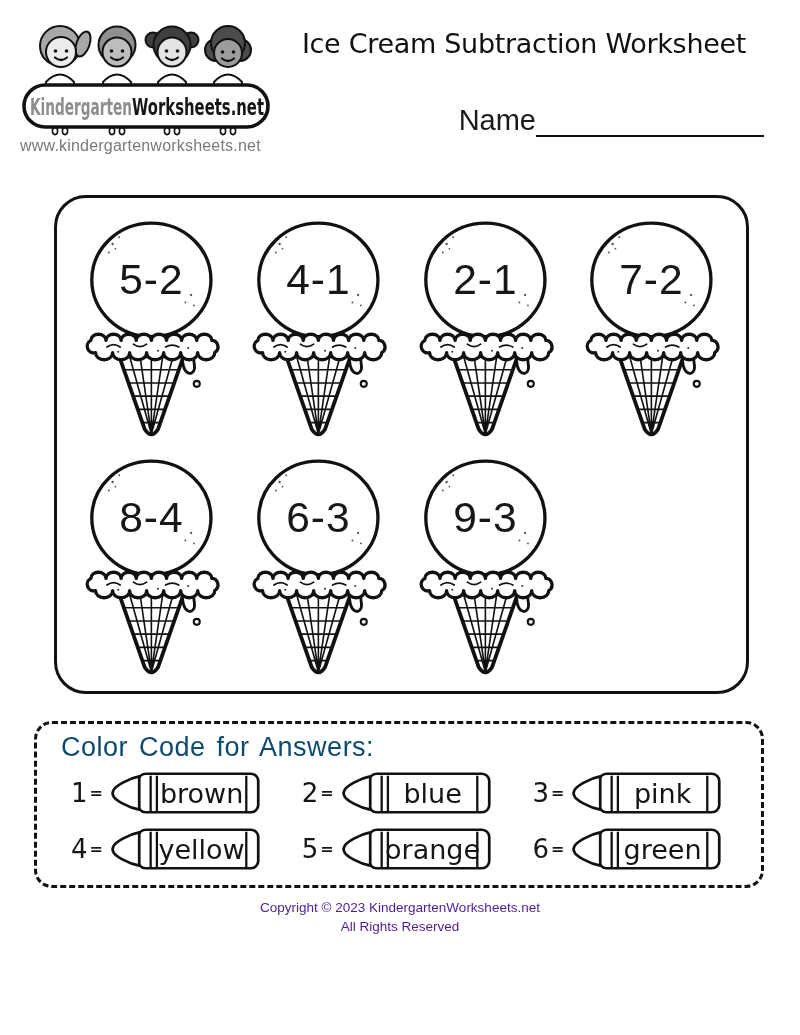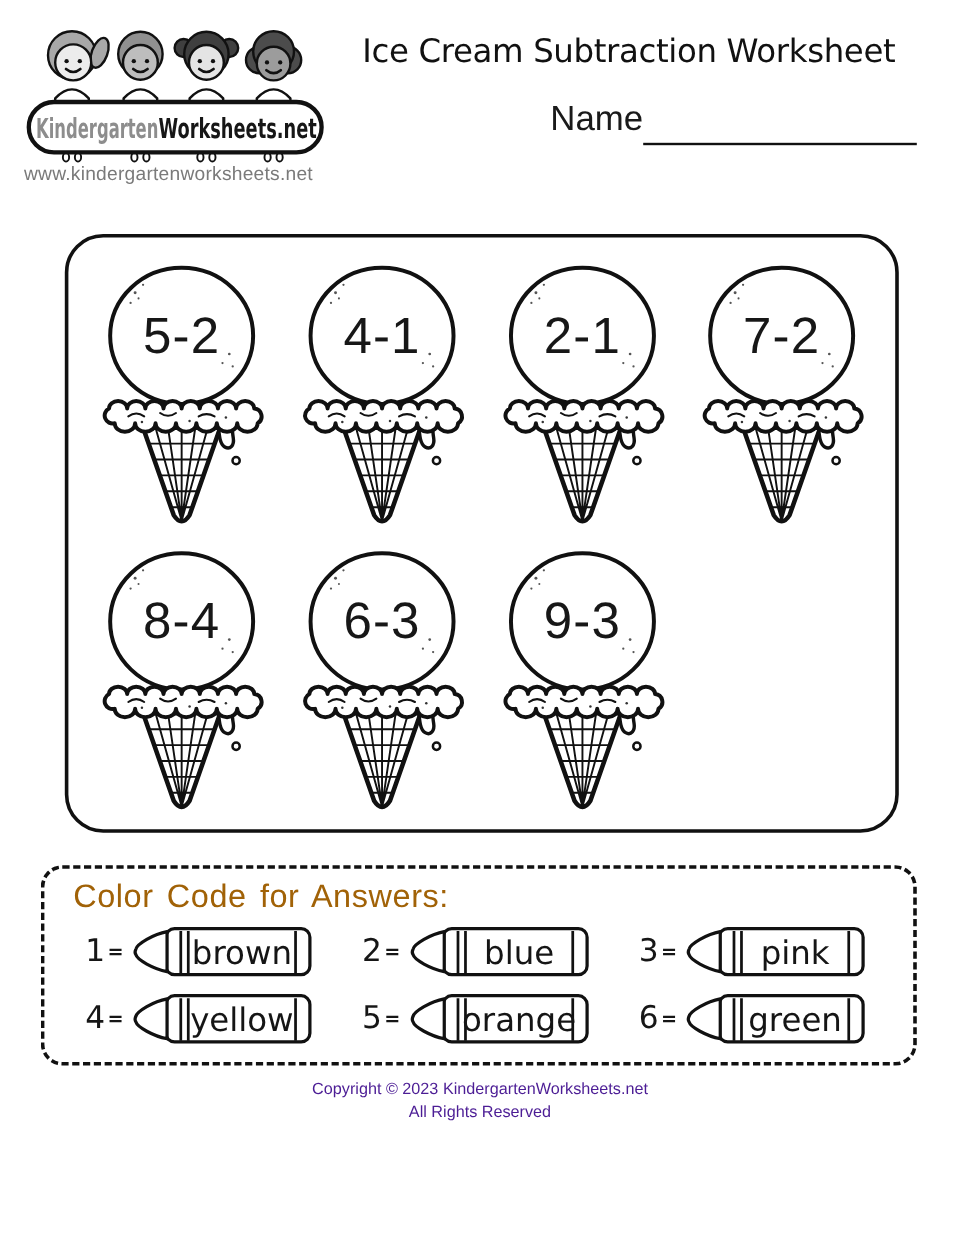--- a/index.html
+++ b/index.html
@@ -18,21 +18,21 @@
   .logo-art { width:252px; height:124px; display:block; }
   .logo-url { font-size:16px; color:#7a7a7a; margin-top:1px; letter-spacing:.2px; }
 
   .title-col { flex:1; display:flex; flex-direction:column; min-width:0; }
   .title {
     font-family:"DejaVu Sans", sans-serif;
     font-size:27px; font-weight:400; letter-spacing:-.3px;
     white-space:nowrap; text-align:center;
     margin:16px 0 0 10px;
   }
-  .name-row { display:flex; justify-content:flex-end; align-items:flex-start; margin-top:24px; padding-right:2px; }
+  .name-row { display:flex; justify-content:flex-end; align-items:flex-end; margin-top:40px; padding-right:2px; }
   .name-label { font-size:29px; color:#1a1a1a; }
   .name-line { display:inline-block; width:228px; height:36px; border-bottom:2.5px solid #111; }
 
   
   .instructions { margin:18px 28px 0 30px; font-size:21px; line-height:1.37; color:#2a2a2a; word-spacing:5.5px; }
   .instructions .iline { white-space:nowrap; }
 
   
   .main-frame {
     position:relative;
@@ -62,21 +62,21 @@
     font-size:45px; fill:#171717; letter-spacing:1px;
   }
 
   
   .color-code-box {
     margin:27px 36px 0 34px;
     border:3px dashed #111;
     border-radius:18px;
     padding:8px 16px 12px 24px;
   }
-  .cc-heading { font-size:27px; color:#a16207; letter-spacing:.5px; word-spacing:3px; }
+  .cc-heading { font-size:27px; color:#0c4a6e; letter-spacing:.5px; word-spacing:3px; }
   .cc-grid { display:grid; grid-template-columns:1fr 1fr 1fr; row-gap:8px; column-gap:8px; margin-top:6px; }
   .cc-entry { display:flex; align-items:center; }
   .cc-num {
     font-family:"DejaVu Sans", sans-serif;
     font-size:26px; color:#161616; min-width:42px; text-align:right;
     display:flex; align-items:center; justify-content:flex-end; gap:2px;
   }
   .cc-eq { font-size:16px; font-weight:bold; }
   .crayon { width:158px; height:48px; margin-left:4px; flex:0 0 auto; }
   .crayon text { font-family:"DejaVu Sans", sans-serif; font-size:26px; fill:#151515; }

